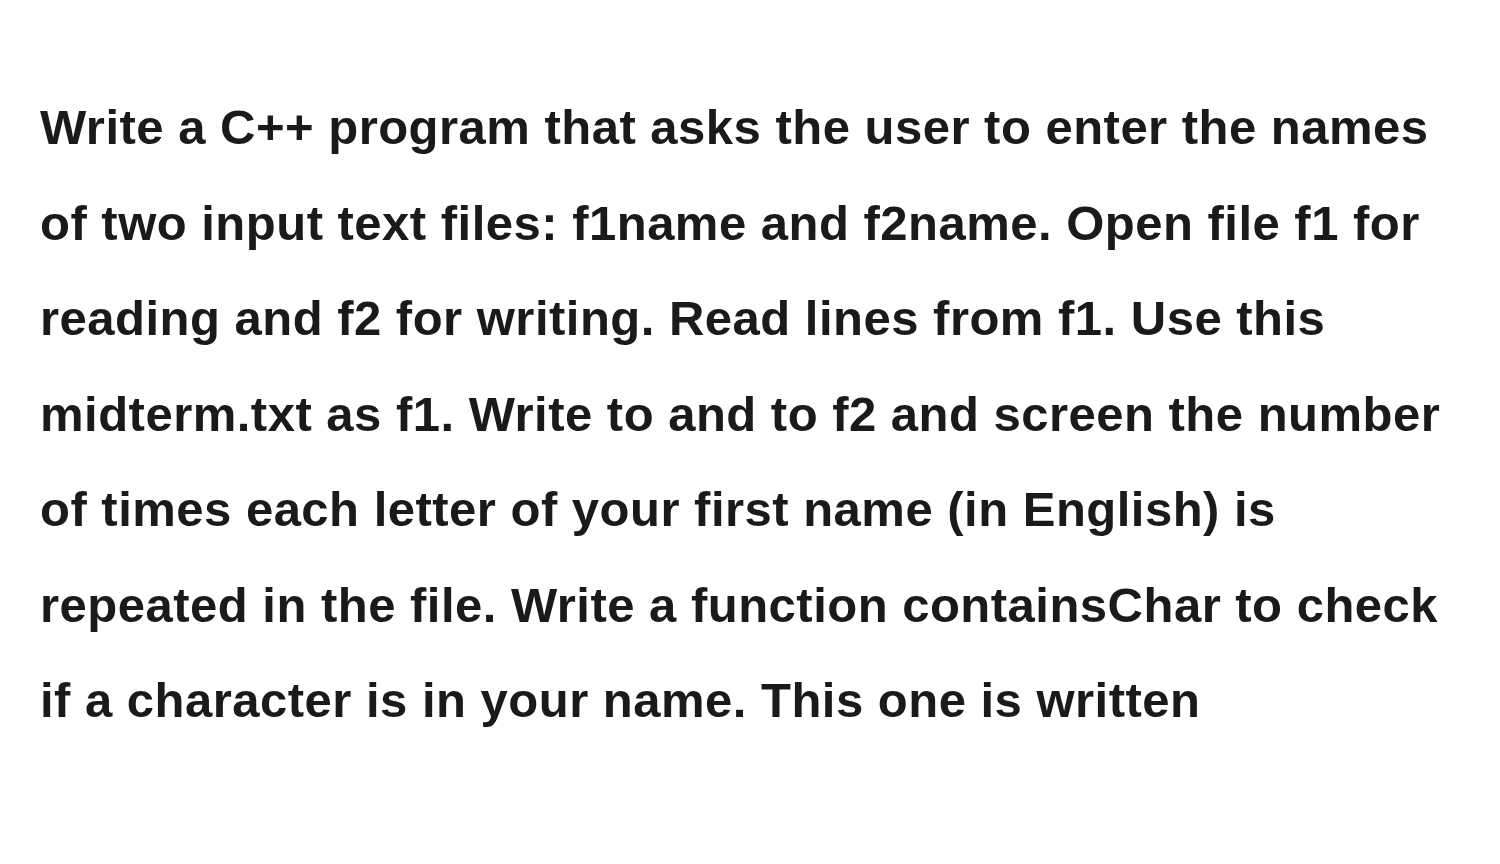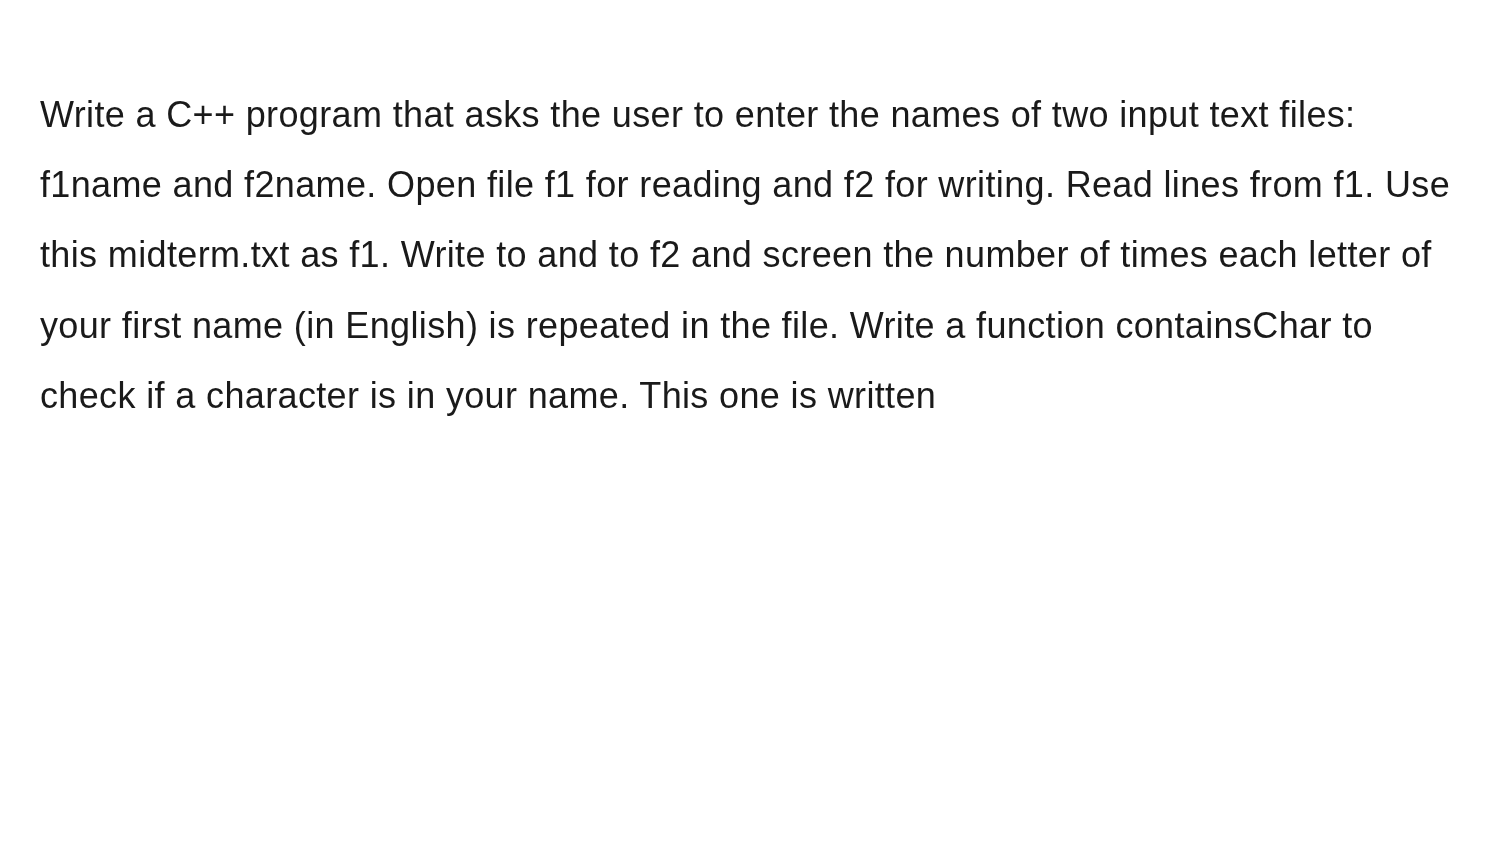--- a/index.html
+++ b/index.html
@@ -9,23 +9,23 @@
     }
     body {
       width: 1500px;
       height: 864px;
       background: #ffffff;
       font-family: -apple-system, BlinkMacSystemFont, "Segoe UI", Helvetica, Arial, sans-serif;
       padding: 80px 40px 40px 40px;
       overflow: hidden;
     }
     .content {
-      font-size: 36px;
+      font-size: 49px;
       line-height: 1.95;
       color: #1a1a1a;
-      font-weight: 400;
+      font-weight: 700;
       letter-spacing: 0.01em;
     }
   </style>
 </head>
 <body>
 
 <div class="content">Write a C++ program that asks the user to enter the names of two input text files: f1name and f2name. Open file f1 for reading and f2 for writing. Read lines from f1. Use this midterm.txt as f1. Write to and to f2 and screen the number of times each letter of your first name (in English) is repeated in the file. Write a function containsChar to check if a character is in your name. This one is written</div>
 
 </body></html>

